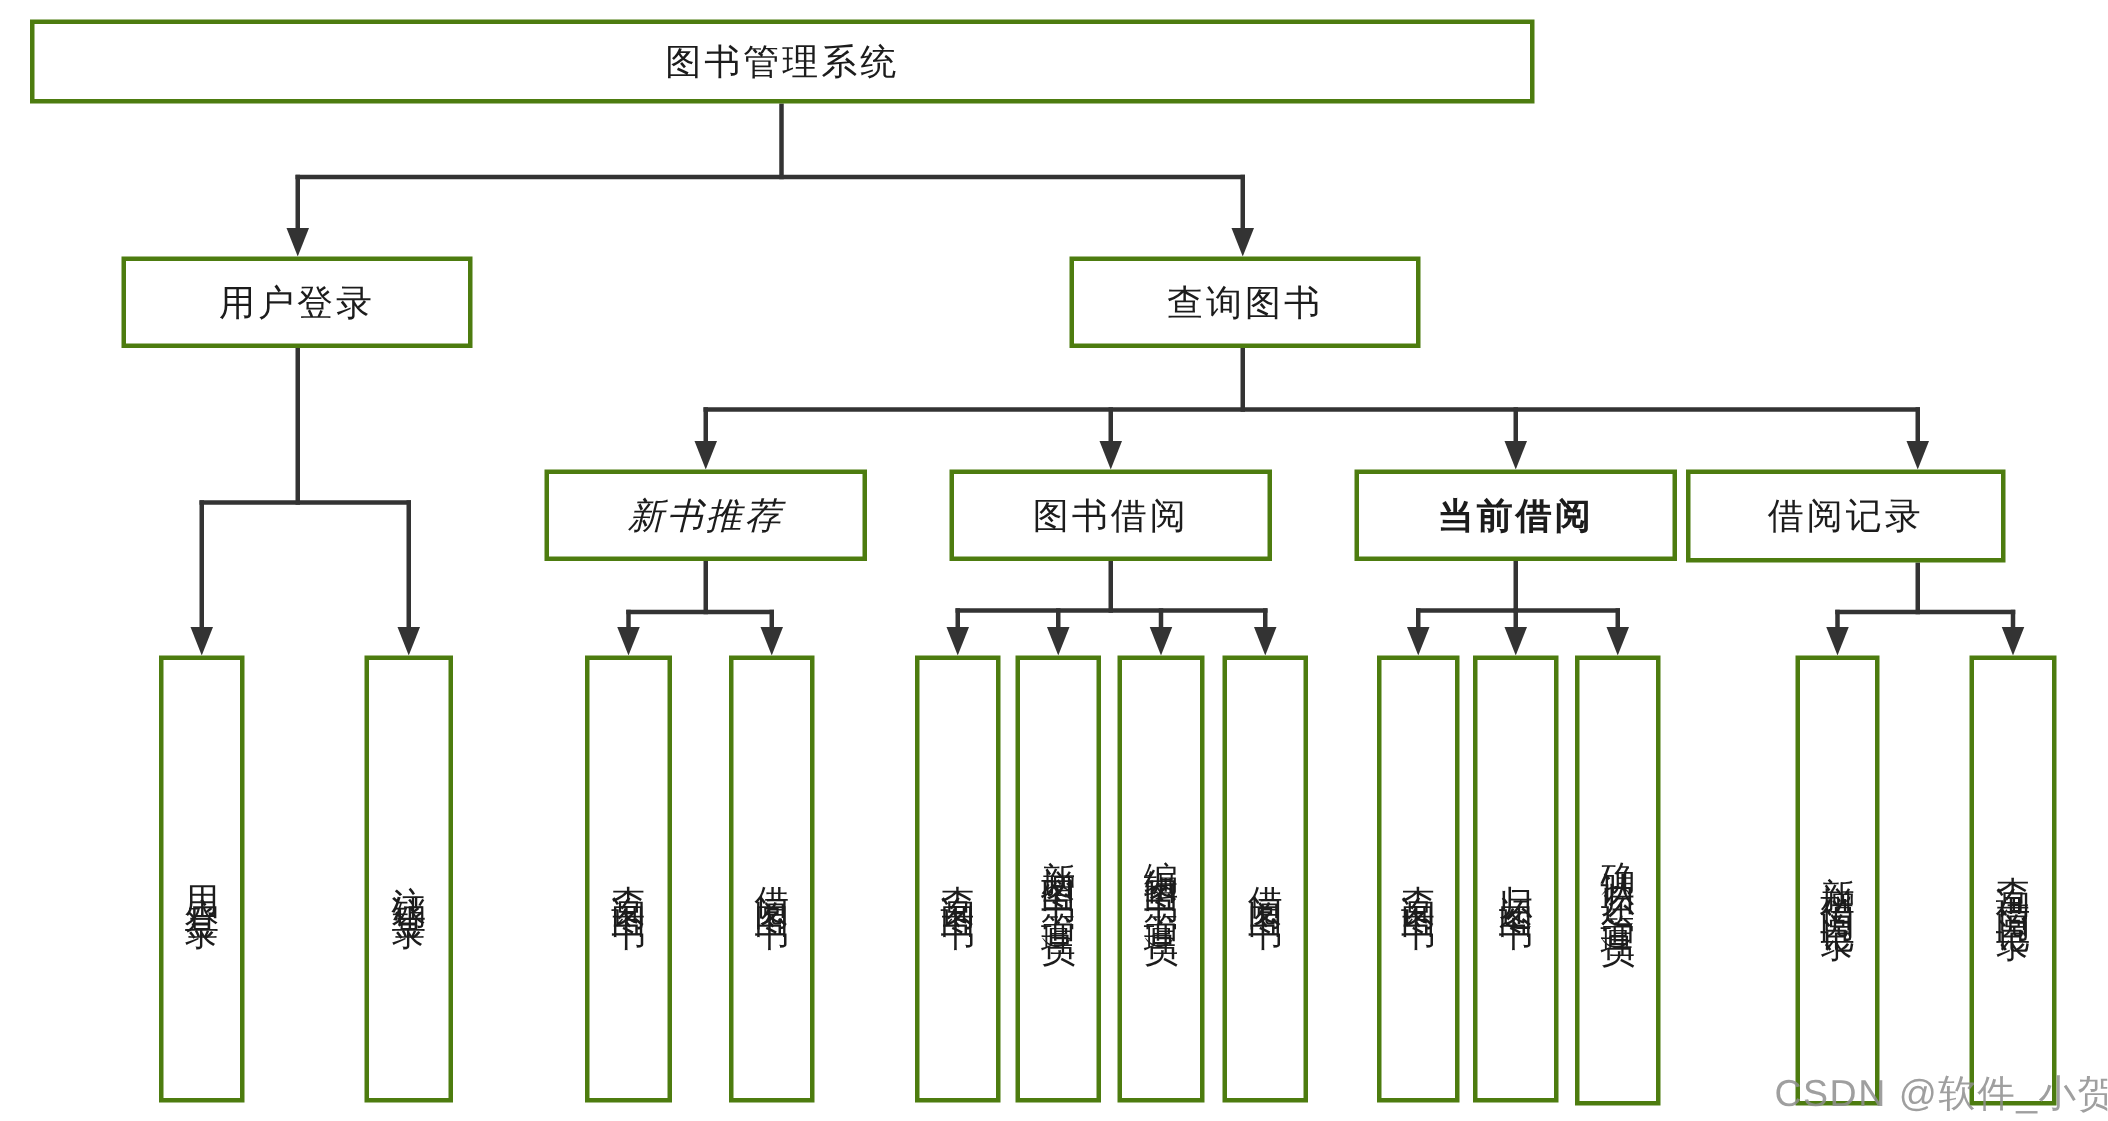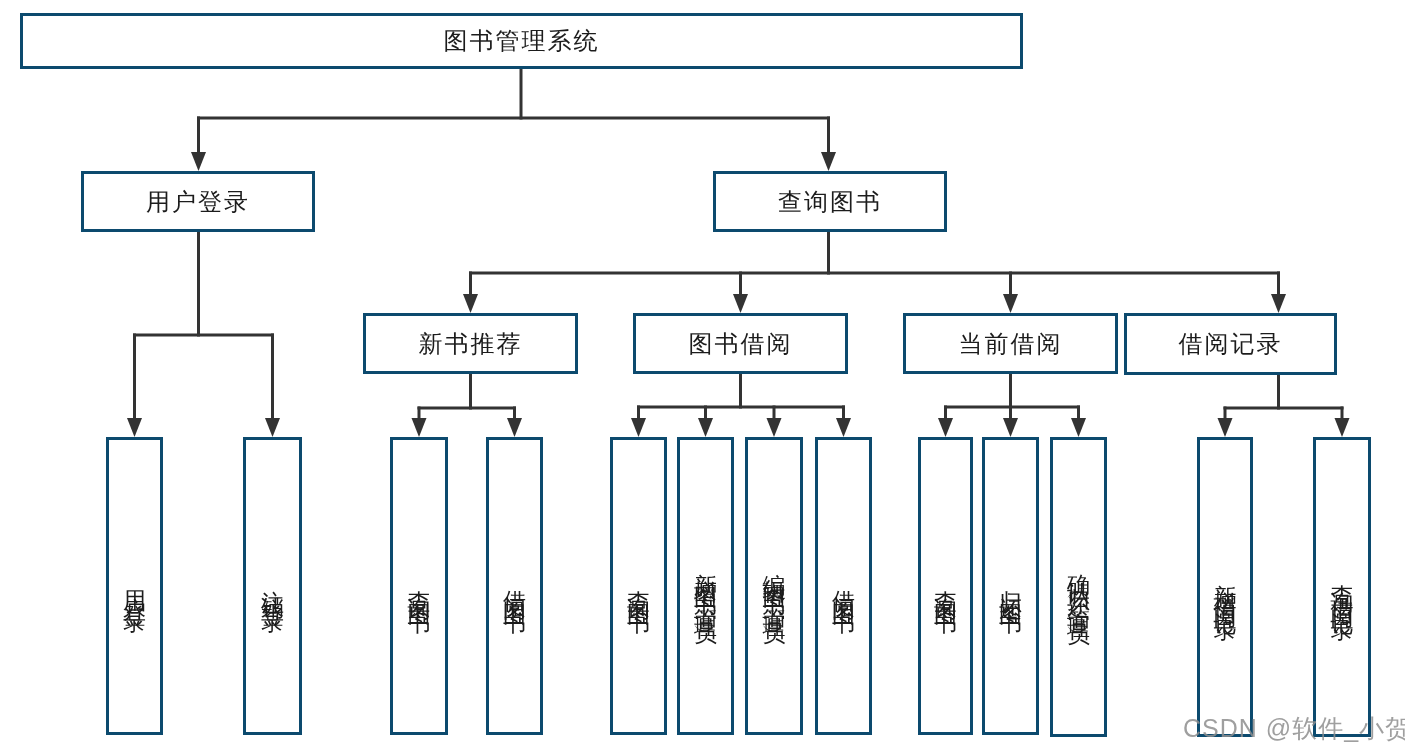--- a/index.html
+++ b/index.html
@@ -16,21 +16,21 @@
     overflow: hidden;
   }
   #wires {
     position: absolute;
     left: 0; top: 0;
     z-index: 0;
   }
   .node {
     position: absolute;
     box-sizing: border-box;
-    border: 3px solid #0c4a6e;
+    border: 3px solid #4d7c0f;
     background: #ffffff;
     display: flex;
     align-items: center;
     justify-content: center;
     color: #1c1c1c;
     z-index: 1;
   }
   .h-node {
     font-size: 24px;
     letter-spacing: 2px;
@@ -142,27 +142,27 @@
     <span class="label">图书管理系统</span>
   </div>
 
   <div class="node h-node" style="left:81px; top:171px; width:234px; height:61px;">
     <span class="label">用户登录</span>
   </div>
   <div class="node h-node" style="left:713px; top:171px; width:234px; height:61px;">
     <span class="label">查询图书</span>
   </div>
 
-  <div class="node h-node" style="left:363px; top:313px; width:215px; height:61px;">
+  <div class="node h-node" style="left:363px; top:313px; width:215px; height:61px;font-style:italic;">
     <span class="label">新书推荐</span>
   </div>
   <div class="node h-node" style="left:633px; top:313px; width:215px; height:61px;">
     <span class="label">图书借阅</span>
   </div>
-  <div class="node h-node" style="left:903px; top:313px; width:215px; height:61px;">
+  <div class="node h-node" style="left:903px; top:313px; width:215px; height:61px;font-weight:bold;">
     <span class="label">当前借阅</span>
   </div>
   <div class="node h-node" style="left:1124px; top:313px; width:213px; height:62px;">
     <span class="label">借阅记录</span>
   </div>
 
   <div class="node v-node" style="left:106px; top:437px; width:57px; height:298px;">
     <span class="label">用户登录</span>
   </div>
   <div class="node v-node" style="left:243px; top:437px; width:59px; height:298px;">

